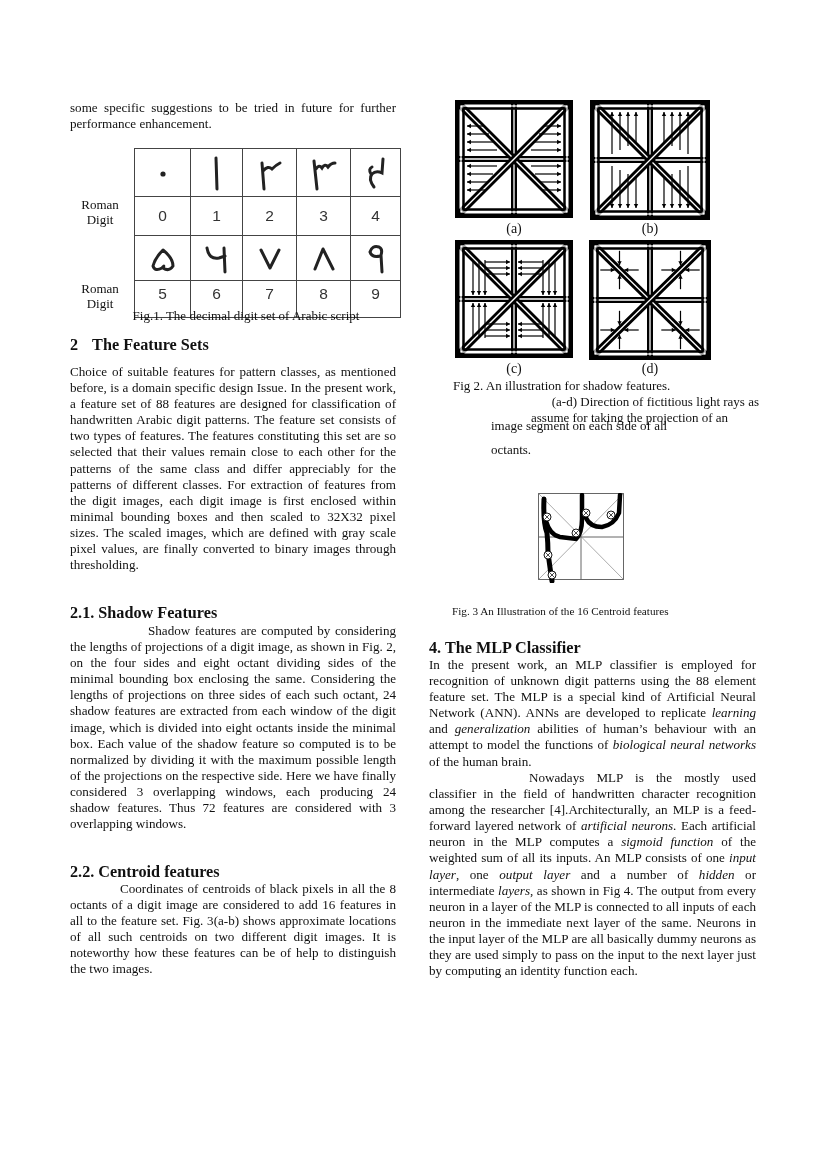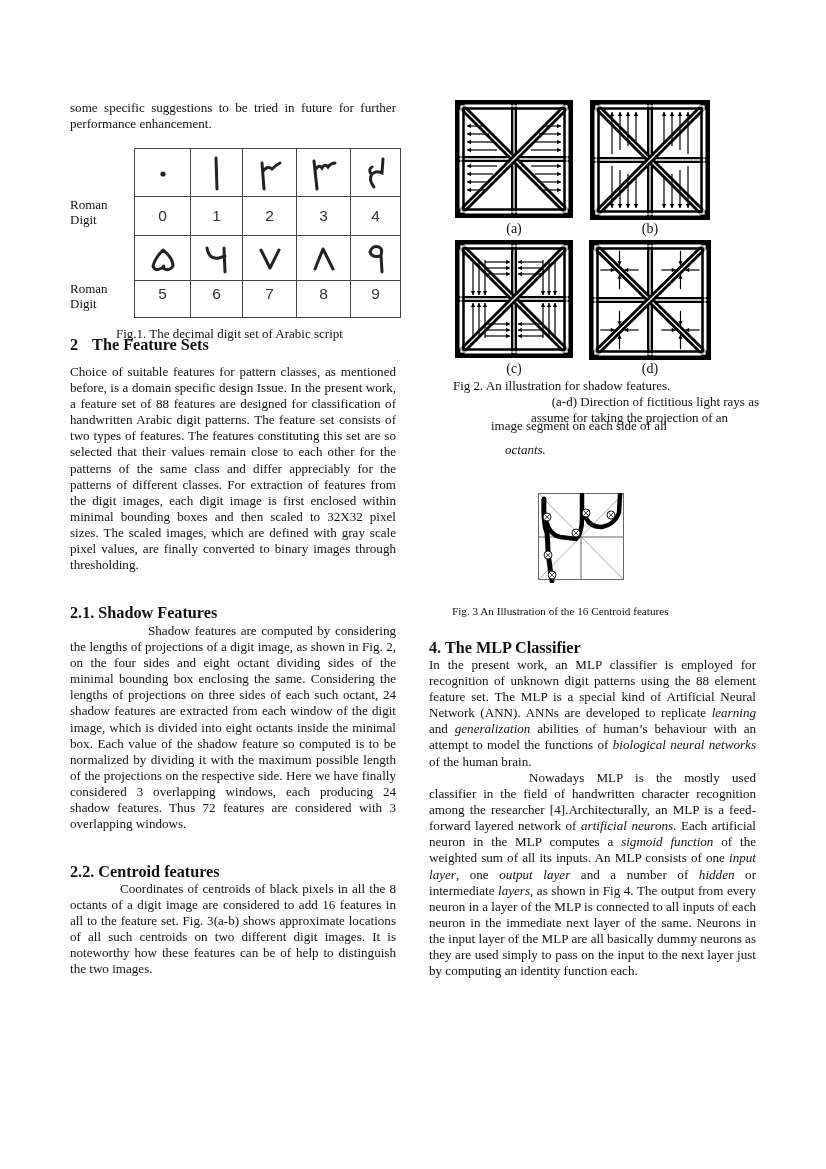--- a/index.html
+++ b/index.html
@@ -11,21 +11,21 @@
   .h2 { font-size: 16.2px; font-weight: bold; line-height: 18px; }
   .cap { font-size: 13px; line-height: 16px; }
   .small-cap { font-size: 11.2px; line-height: 14px; }
   em, i { font-style: italic; }
 
   
   table.digits { border-collapse: collapse; position: absolute; left: 134px; top: 148px; }
   table.digits td { border: 1.2px solid #444; padding: 0; text-align: center; vertical-align: middle;
                      font-family: "Liberation Sans", "DejaVu Sans", sans-serif; font-weight: 300;
                      font-size: 15.5px; color: #333; }
-  .rl { position: absolute; font-size: 13px; line-height: 15px; text-align: left; width: 60px; }
+  .rl { position: absolute; font-size: 13px; line-height: 15px; text-align: center; width: 60px; }
   .glyph svg { display: block; margin: 0 auto; }
 
   .panel { position: absolute; }
   .panel svg { display: block; }
   .plabel { position: absolute; font-size: 14px; text-align: center; width: 40px; }
 </style>
 </head>
 <body>
 
 <div class="abs para" style="left:70px; top:100px; width:326px;">some specific suggestions to be tried in future for further performance enhancement.</div>
@@ -105,21 +105,21 @@
   <tr style="height:37px;">
     <td style="vertical-align:top; padding-top:4px;">5</td>
     <td style="vertical-align:top; padding-top:4px;">6</td>
     <td style="vertical-align:top; padding-top:4px;">7</td>
     <td style="vertical-align:top; padding-top:4px;">8</td>
     <td style="vertical-align:top; padding-top:4px;">9</td>
   </tr>
 </tbody>
   </table>
 
-<div class="abs cap" style="left:116px; top:326px; width:260px;">Fig.1. The decimal digit set of Arabic script</div>
+<div class="abs cap" style="left:116px; top:308px; width:260px;text-align:center;">Fig.1. The decimal digit set of Arabic script</div>
 
 <div class="abs h1" style="left:70px; top:336px;">
   <span>2</span><span style="display:inline-block;width:14px;"></span><span>The Feature Sets</span>
 </div>
 <div class="abs para" style="left:70px; top:364px; width:326px;">Choice of suitable features for pattern classes, as mentioned before, is a domain specific design Issue. In the present work, a feature set of 88 features are designed for classification of handwritten Arabic digit patterns. The feature set consists of two types of features. The features constituting this set are so selected that their values remain close to each other for the patterns of the same class and differ appreciably for the patterns of different classes. For extraction of features from the digit images, each digit image is first enclosed within minimal bounding boxes and then scaled to 32X32 pixel sizes. The scaled images, which are defined with gray scale pixel values, are finally converted to binary images through thresholding.</div>
 
 <div class="abs h2" style="left:70px; top:604px;">2.1. Shadow Features</div>
 <div class="abs para" style="left:70px; top:623px; width:326px; text-indent:78px;">Shadow features are computed by considering the lengths of projections of a digit image, as shown in Fig. 2, on the four sides and eight octant dividing sides of the minimal bounding box enclosing the same. Considering the lengths of projections on three sides of each such octant, 24 shadow features are extracted from each window of the digit image, which is divided into eight octants inside the minimal box. Each value of the shadow feature so computed is to be normalized by dividing it with the maximum possible length of the projections on the respective side. Here we have finally considered 3 overlapping windows, each producing 24 shadow features. Thus 72 features are considered with 3 overlapping windows.</div>
 
 <div class="abs h2" style="left:70px; top:863px;">2.2. Centroid features</div>
@@ -339,21 +339,21 @@
 <div class="plabel" style="left:494px; top:361px;">(c)</div>
 <div class="plabel" style="left:630px; top:361px;">(d)</div>
 
 <div class="abs cap" style="left:453px; top:378px; width:300px;">Fig 2. An illustration for shadow features.</div>
 <div class="abs cap" style="left:459px; top:394px; width:300px;text-align:right;">
   <span>(a-d)</span>
   <span>Direction of fictitious light rays as</span>
 </div>
 <div class="abs cap" style="left:491px; top:410px;margin-left:40px;">assume for taking the projection of an</div>
 <div class="abs cap" style="left:491px; top:418px;">image segment on each side of all</div>
-<div class="abs cap" style="left:505px; top:442px;font-style:italic;">octants.</div>
+<div class="abs cap" style="left:491px; top:442px;">octants.</div>
 
 <div class="panel" style="left:538px; top:493px;">
   <svg width="88" height="90" viewBox="0 0 88 90">
     <rect x="0.5" y="0.5" width="85" height="86" fill="#fff" stroke="#666" stroke-width="1"></rect>
     <line x1="0.5" y1="44" x2="85.5" y2="44" stroke="#666" stroke-width="1"></line>
     <line x1="43" y1="0.5" x2="43" y2="86.5" stroke="#666" stroke-width="1"></line>
     <line x1="0.5" y1="0.5" x2="85.5" y2="86.5" stroke="#888" stroke-width="0.7"></line>
     <line x1="85.5" y1="0.5" x2="0.5" y2="86.5" stroke="#888" stroke-width="0.7"></line>
     <path d="M6 6 Q5 30 9 40 Q10 50 10 60 Q12 75 14 88" stroke="#000" stroke-width="5" fill="none" stroke-linecap="round"></path>
     <path d="M8 28 Q12 42 22 44 L38 46 Q44 40 44 26 L44 2" stroke="#000" stroke-width="4.5" fill="none" stroke-linecap="round"></path>

